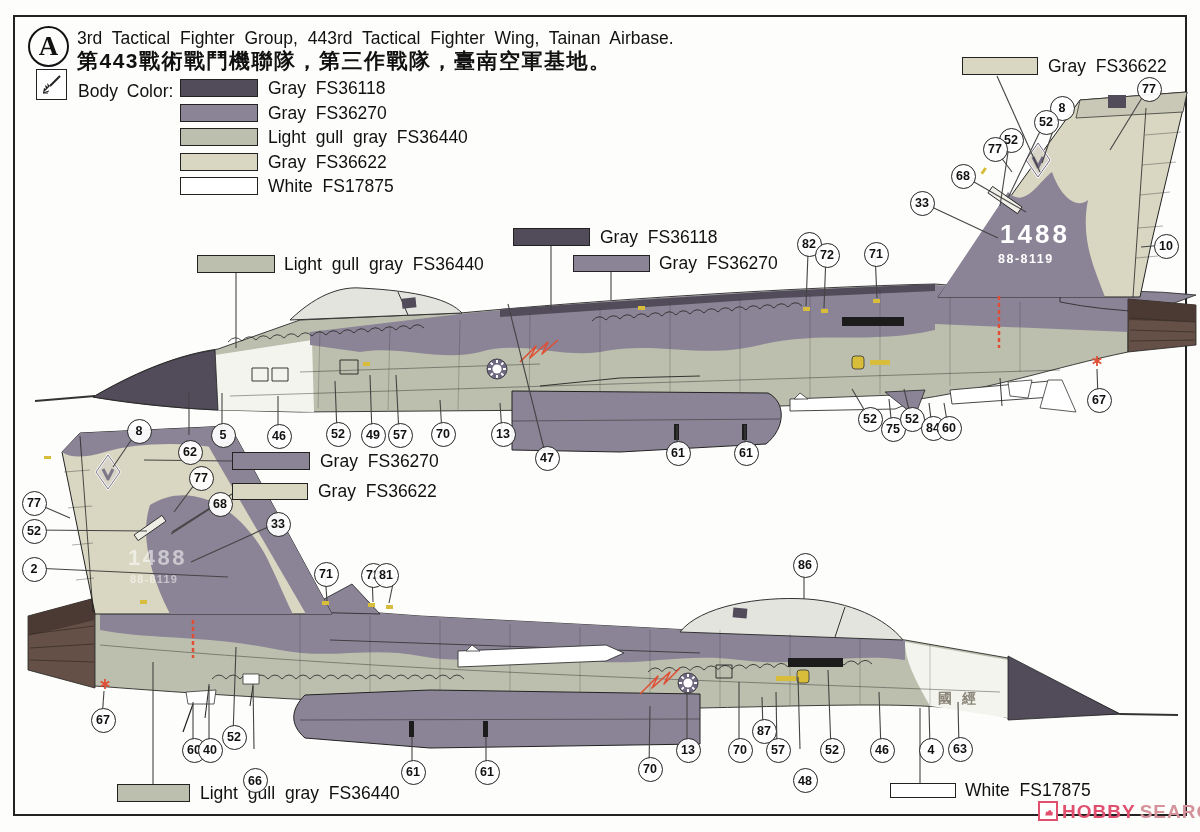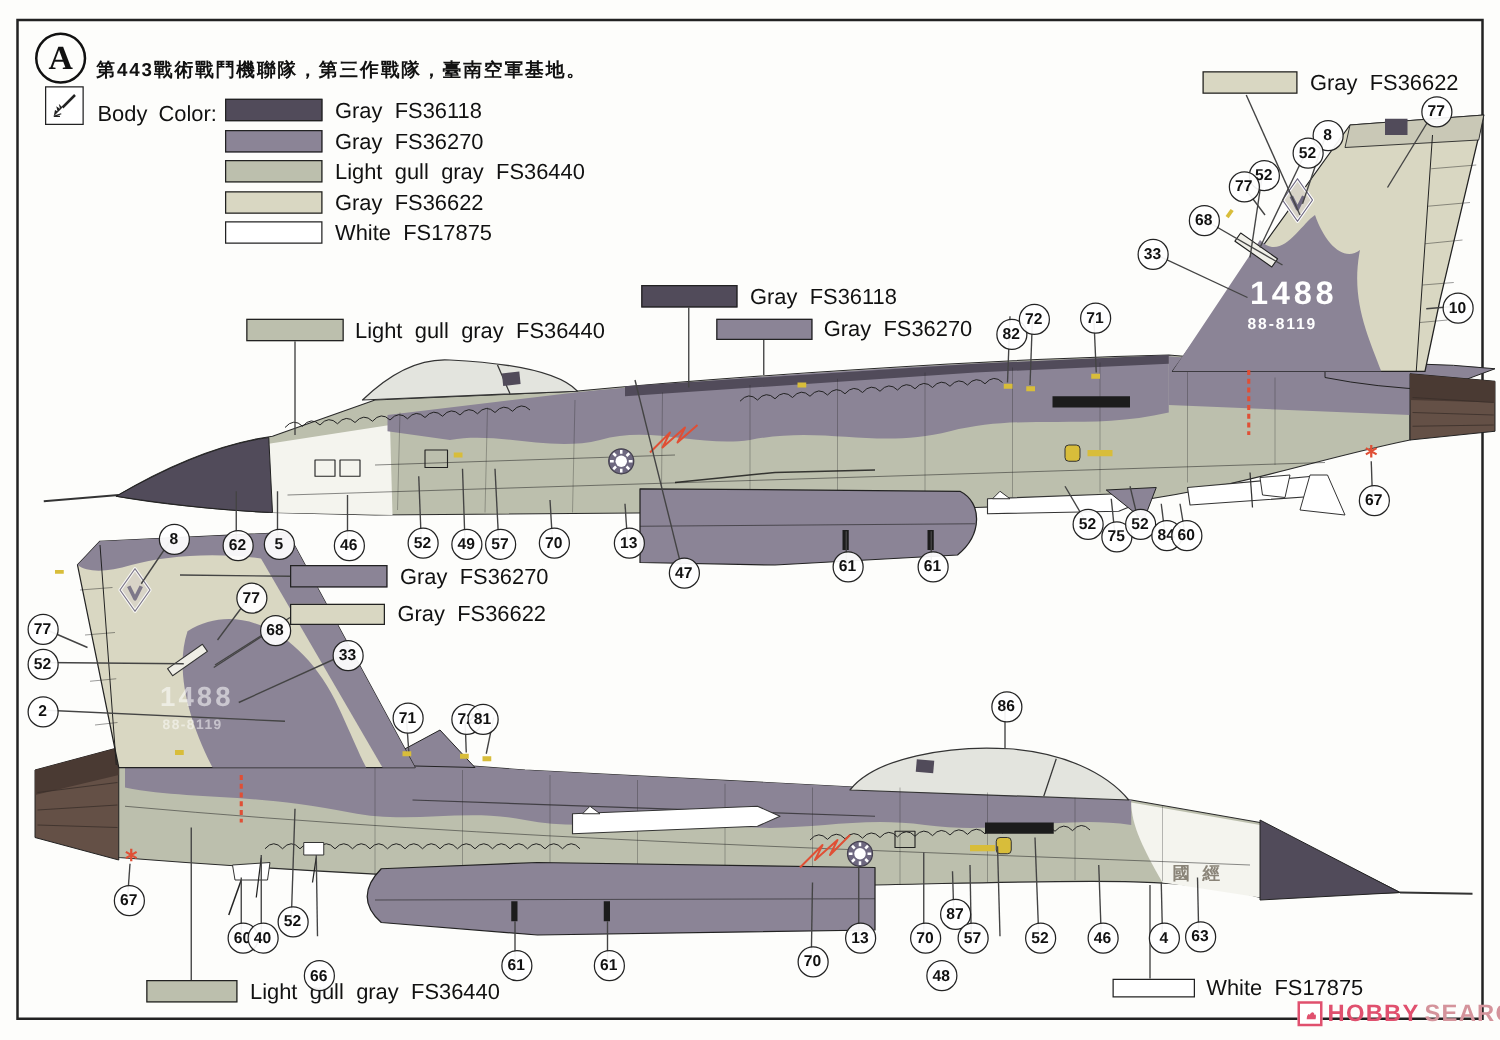--- a/index.html
+++ b/index.html
@@ -7,21 +7,21 @@
         font-family:"Liberation Sans",sans-serif;color:#111;}
   .abs{position:absolute;}
   #frame{left:13px;top:15px;width:1170px;height:797px;border:2px solid #222;z-index:1;}
   #art,#lines{left:0;top:0;z-index:2;pointer-events:none;}
   #lines{z-index:3;}
   
   #variant-circle{left:28px;top:26px;width:37px;height:37px;border:2.5px solid #111;border-radius:50%;
      display:flex;align-items:center;justify-content:center;z-index:4;
      font-family:"Liberation Serif",serif;font-weight:bold;font-size:27px;}
   #title-en{left:77px;top:28px;font-size:17.5px;word-spacing:5px;white-space:nowrap;z-index:4;}
-  #title-zh{left:77px;top:47px;font-size:15px;font-weight:bold;letter-spacing:1.5px;white-space:nowrap;z-index:4;}
+  #title-zh{left:77px;top:47px;font-size:21px;font-weight:bold;letter-spacing:1.5px;white-space:nowrap;z-index:4;}
   #brush-box{left:36px;top:69px;width:29px;height:29px;border:1.7px solid #222;z-index:4;
      display:flex;align-items:center;justify-content:center;background:#fff;}
   #body-color-label{left:78px;top:81px;font-size:17.5px;word-spacing:4px;z-index:4;white-space:nowrap;}
   
   #legend{left:180px;top:79px;z-index:4;}
   .legend-row{display:flex;align-items:center;height:18px;margin-bottom:6.5px;}
   .legend-row .swatch{width:78px;height:18px;border:1.6px solid #222;box-sizing:border-box;flex:none;}
   .legend-row .lbl{margin-left:10px;font-size:17.5px;word-spacing:5px;white-space:nowrap;line-height:18px;}
   
   .paint-swatch{border:1.6px solid #222;box-sizing:border-box;z-index:4;}
@@ -314,20 +314,21 @@
       <line x1="800" y1="749" x2="798" y2="677" stroke="#444" stroke-width="1.1"></line>
       <line x1="831" y1="749" x2="828" y2="670" stroke="#444" stroke-width="1.1"></line>
       <line x1="881" y1="749" x2="879" y2="692" stroke="#444" stroke-width="1.1"></line>
       <line x1="930" y1="749" x2="929" y2="706" stroke="#444" stroke-width="1.1"></line>
       <line x1="959" y1="748" x2="958" y2="702" stroke="#444" stroke-width="1.1"></line>
     </svg>
 
   <div class="abs" id="variant-circle">
     <span>A</span>
   </div>
+  <div class="abs" id="title-en">3rd Tactical Fighter Group, 443rd Tactical Fighter Wing, Tainan Airbase.</div>
   <div class="abs" id="title-zh">第443戰術戰鬥機聯隊，第三作戰隊，臺南空軍基地。</div>
   <div class="abs" id="brush-box">
     <svg width="23" height="23" viewBox="0 0 23 23">
       <line x1="20" y1="3" x2="10" y2="13" stroke="#222" stroke-width="2"></line>
       <path d="M10,13 L3,20 L4,15 L6,16 L5,12 L8,14 L7,10 Z" fill="#222"></path>
       <path d="M3,20 L9,18 M3,20 L8,20" stroke="#222" stroke-width="1"></path>
     </svg>
   </div>
   <div class="abs" id="body-color-label">Body Color:</div>
 
@@ -381,24 +382,24 @@
     <div class="abs paint-swatch" style="left: 890px; top: 783px; width: 66px; height: 15px; background: rgb(255, 255, 255);"></div>
     <div class="abs paint-text" style="left: 965px; top: 781px;">White FS17875</div>
     <div class="abs callout" style="left: 1148px; top: 88px;">77</div>
     <div class="abs callout" style="left: 1061px; top: 107px;">8</div>
     <div class="abs callout" style="left: 1045px; top: 121px;">52</div>
     <div class="abs callout" style="left: 1010px; top: 139px;">52</div>
     <div class="abs callout" style="left: 994px; top: 148px;">77</div>
     <div class="abs callout" style="left: 962px; top: 175px;">68</div>
     <div class="abs callout" style="left: 921px; top: 202px;">33</div>
     <div class="abs callout" style="left: 1165px; top: 245px;">10</div>
-    <div class="abs callout" style="left: 808px; top: 266px;">82</div>
+    <div class="abs callout" style="left: 808px; top: 243px;">82</div>
     <div class="abs callout" style="left: 826px; top: 254px;">72</div>
     <div class="abs callout" style="left: 875px; top: 253px;">71</div>
-    <div class="abs callout" style="left: 189px; top: 435px;">62</div>
+    <div class="abs callout" style="left: 189px; top: 451px;">62</div>
     <div class="abs callout" style="left: 222px; top: 434px;">5</div>
     <div class="abs callout" style="left: 278px; top: 435px;">46</div>
     <div class="abs callout" style="left: 337px; top: 433px;">52</div>
     <div class="abs callout" style="left: 372px; top: 434px;">49</div>
     <div class="abs callout" style="left: 399px; top: 434px;">57</div>
     <div class="abs callout" style="left: 442px; top: 433px;">70</div>
     <div class="abs callout" style="left: 502px; top: 433px;">13</div>
     <div class="abs callout" style="left: 546px; top: 457px;">47</div>
     <div class="abs callout" style="left: 677px; top: 452px;">61</div>
     <div class="abs callout" style="left: 745px; top: 452px;">61</div>
@@ -424,18 +425,18 @@
     <div class="abs callout" style="left: 209px; top: 749px;">40</div>
     <div class="abs callout" style="left: 233px; top: 736px;">52</div>
     <div class="abs callout" style="left: 254px; top: 749px; margin-top: 19px;">66</div>
     <div class="abs callout" style="left: 412px; top: 771px;">61</div>
     <div class="abs callout" style="left: 486px; top: 771px;">61</div>
     <div class="abs callout" style="left: 649px; top: 768px;">70</div>
     <div class="abs callout" style="left: 687px; top: 749px;">13</div>
     <div class="abs callout" style="left: 739px; top: 749px;">70</div>
     <div class="abs callout" style="left: 763px; top: 730px;">87</div>
     <div class="abs callout" style="left: 777px; top: 749px;">57</div>
-    <div class="abs callout" style="left: 752px; top: 749px; margin-top: 19px;">48</div>
+    <div class="abs callout" style="left: 804px; top: 749px; margin-top: 19px;">48</div>
     <div class="abs callout" style="left: 831px; top: 749px;">52</div>
     <div class="abs callout" style="left: 881px; top: 749px;">46</div>
     <div class="abs callout" style="left: 930px; top: 749px;">4</div>
     <div class="abs callout" style="left: 959px; top: 748px;">63</div>
   </div>
 
 </body></html>

